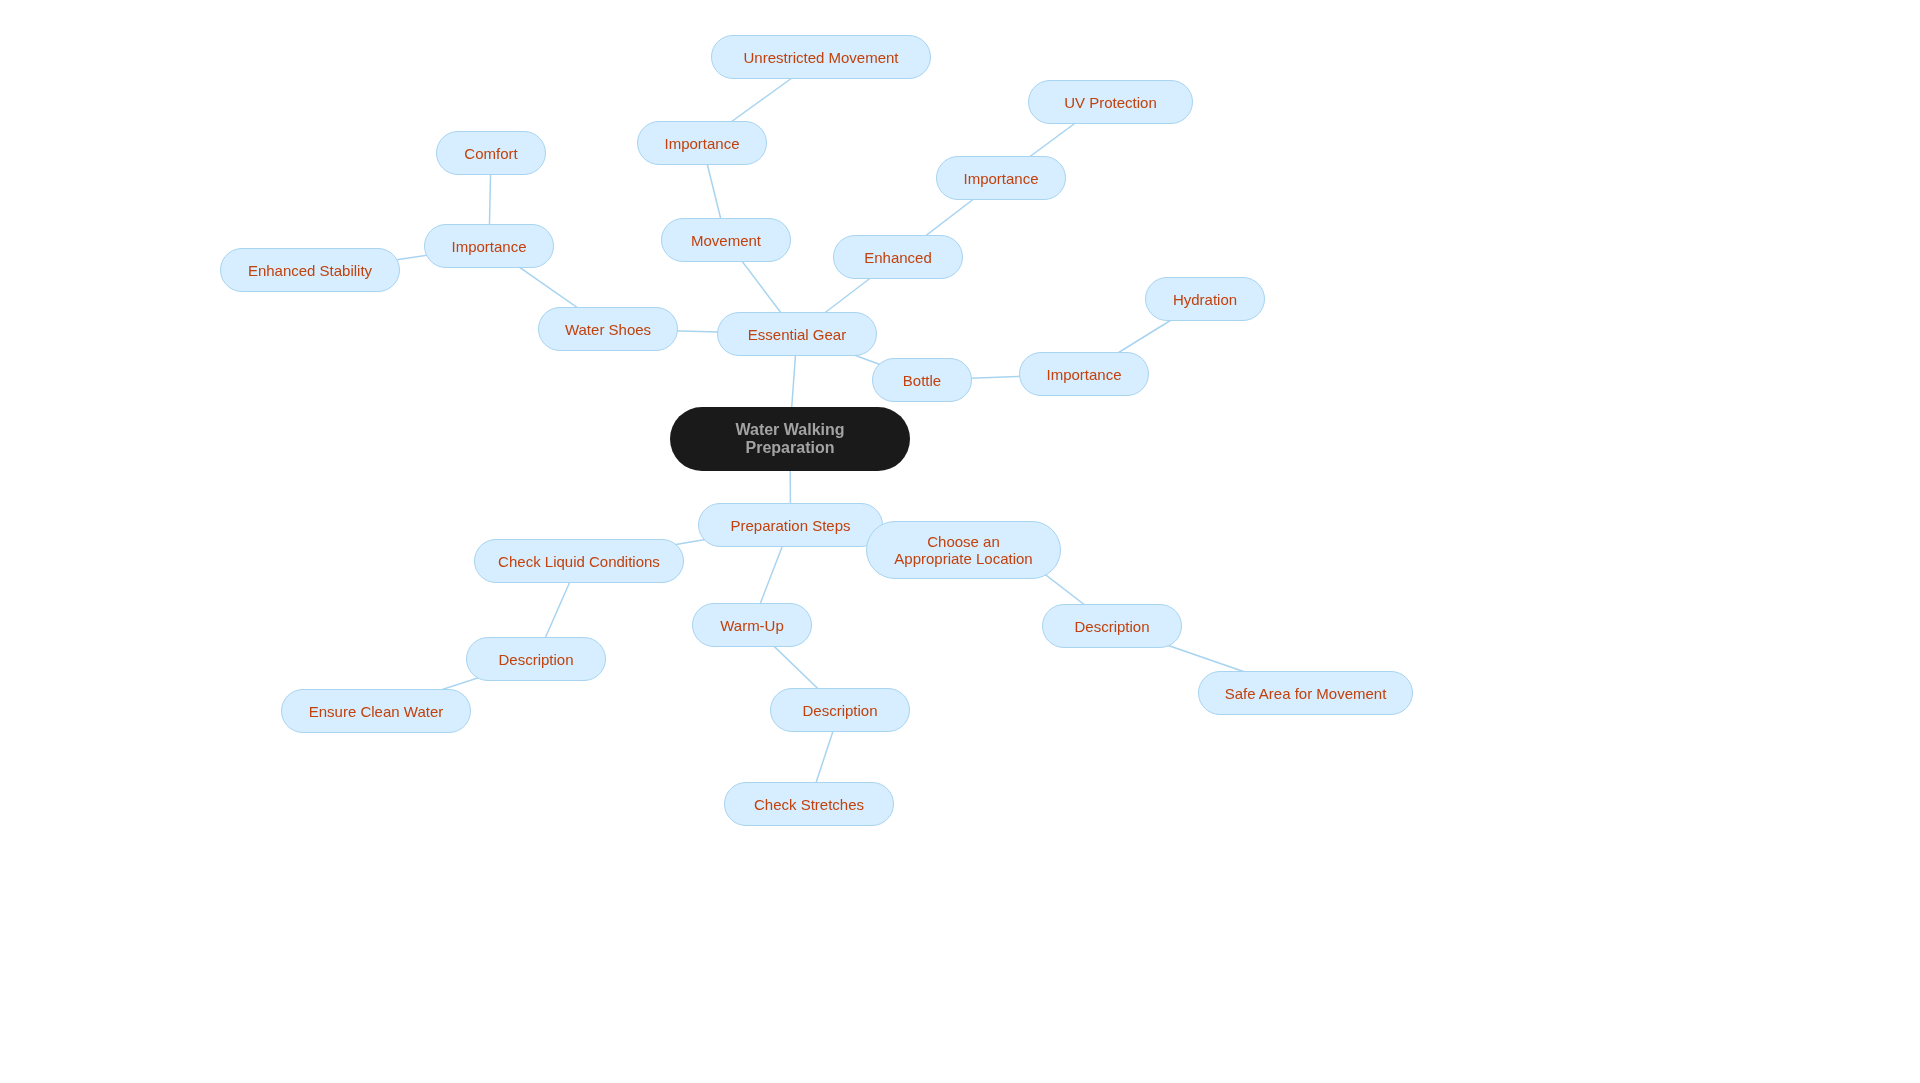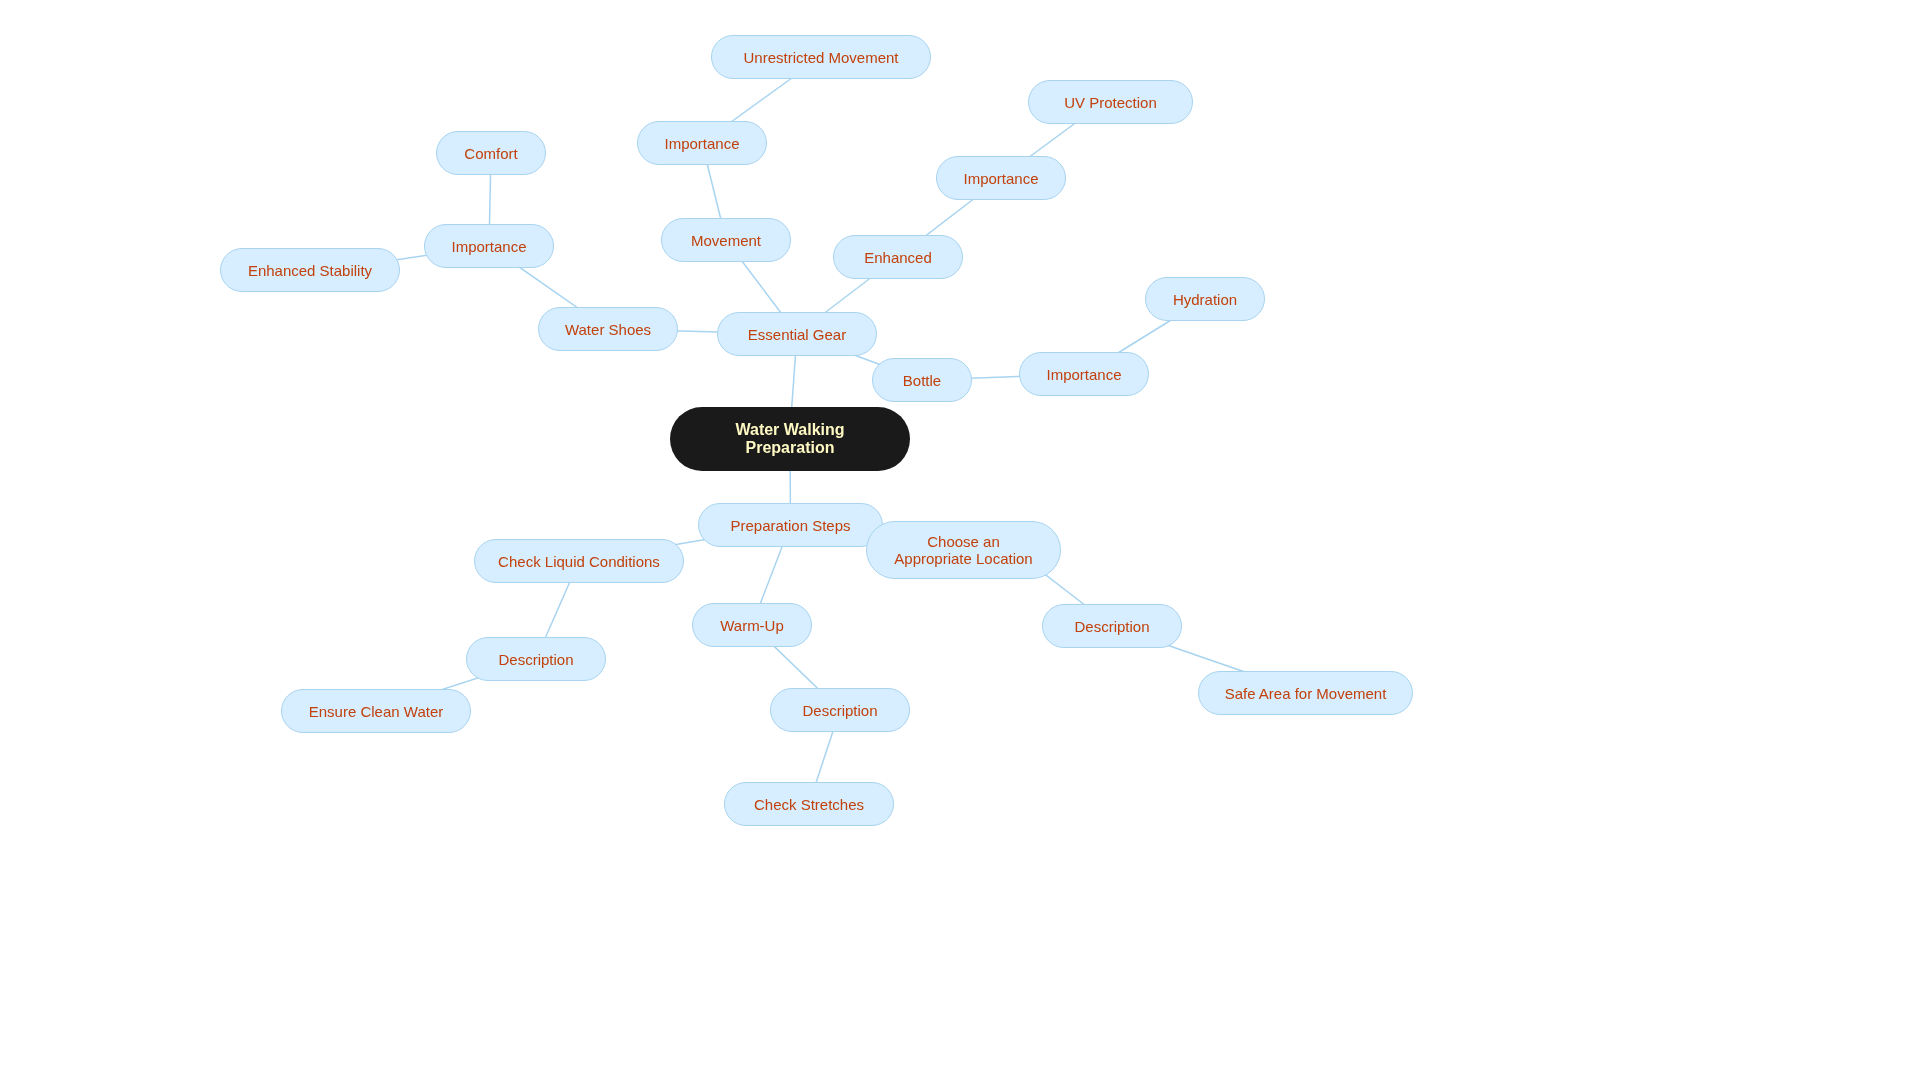--- a/index.html
+++ b/index.html
@@ -31,21 +31,21 @@
     .node-light {
       background: #d6eeff;
       border: 1.5px solid #a8d4f0;
       color: #c2410c;
       font-size: 15px;
       font-weight: 500;
       padding: 10px 22px;
     }
     .node-dark {
       background: #1a1a1a;
-      color: #fef9c3;
+      color: #a3a3a3;
       font-size: 16px;
       font-weight: 600;
       padding: 14px 28px;
     }
   </style>
 </head>
 <body>
 
 <svg class="connections">
     <line x1="790" y1="431" x2="797" y2="334" stroke="#a8d4f0" stroke-width="1.5"></line>

